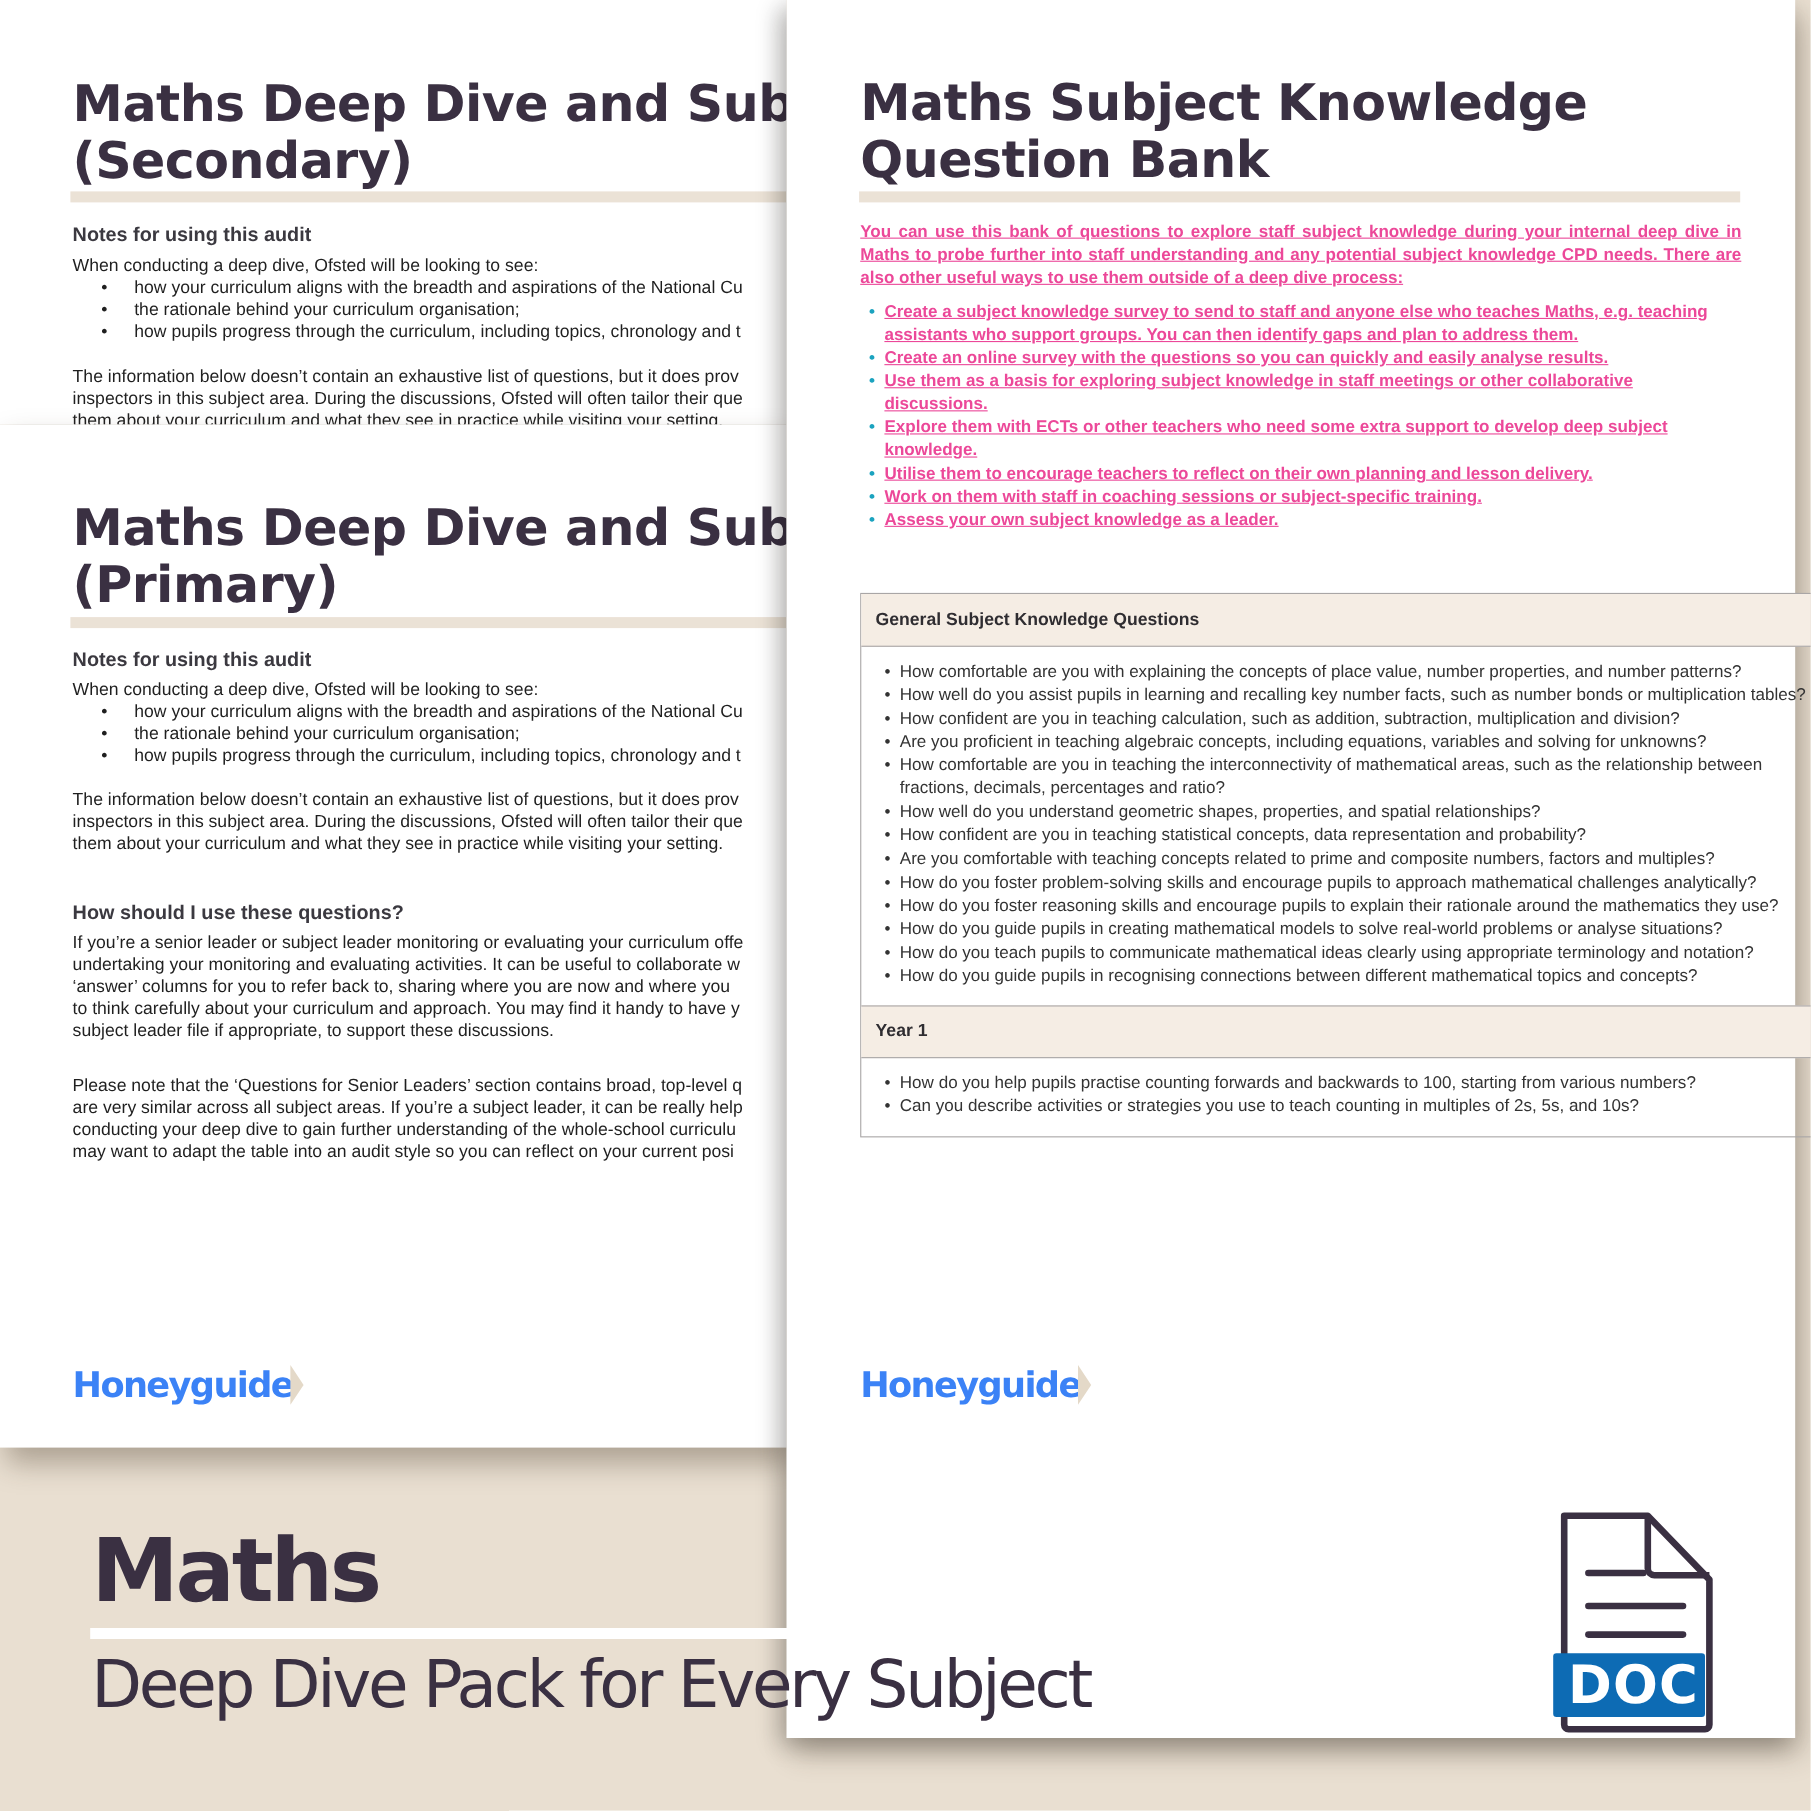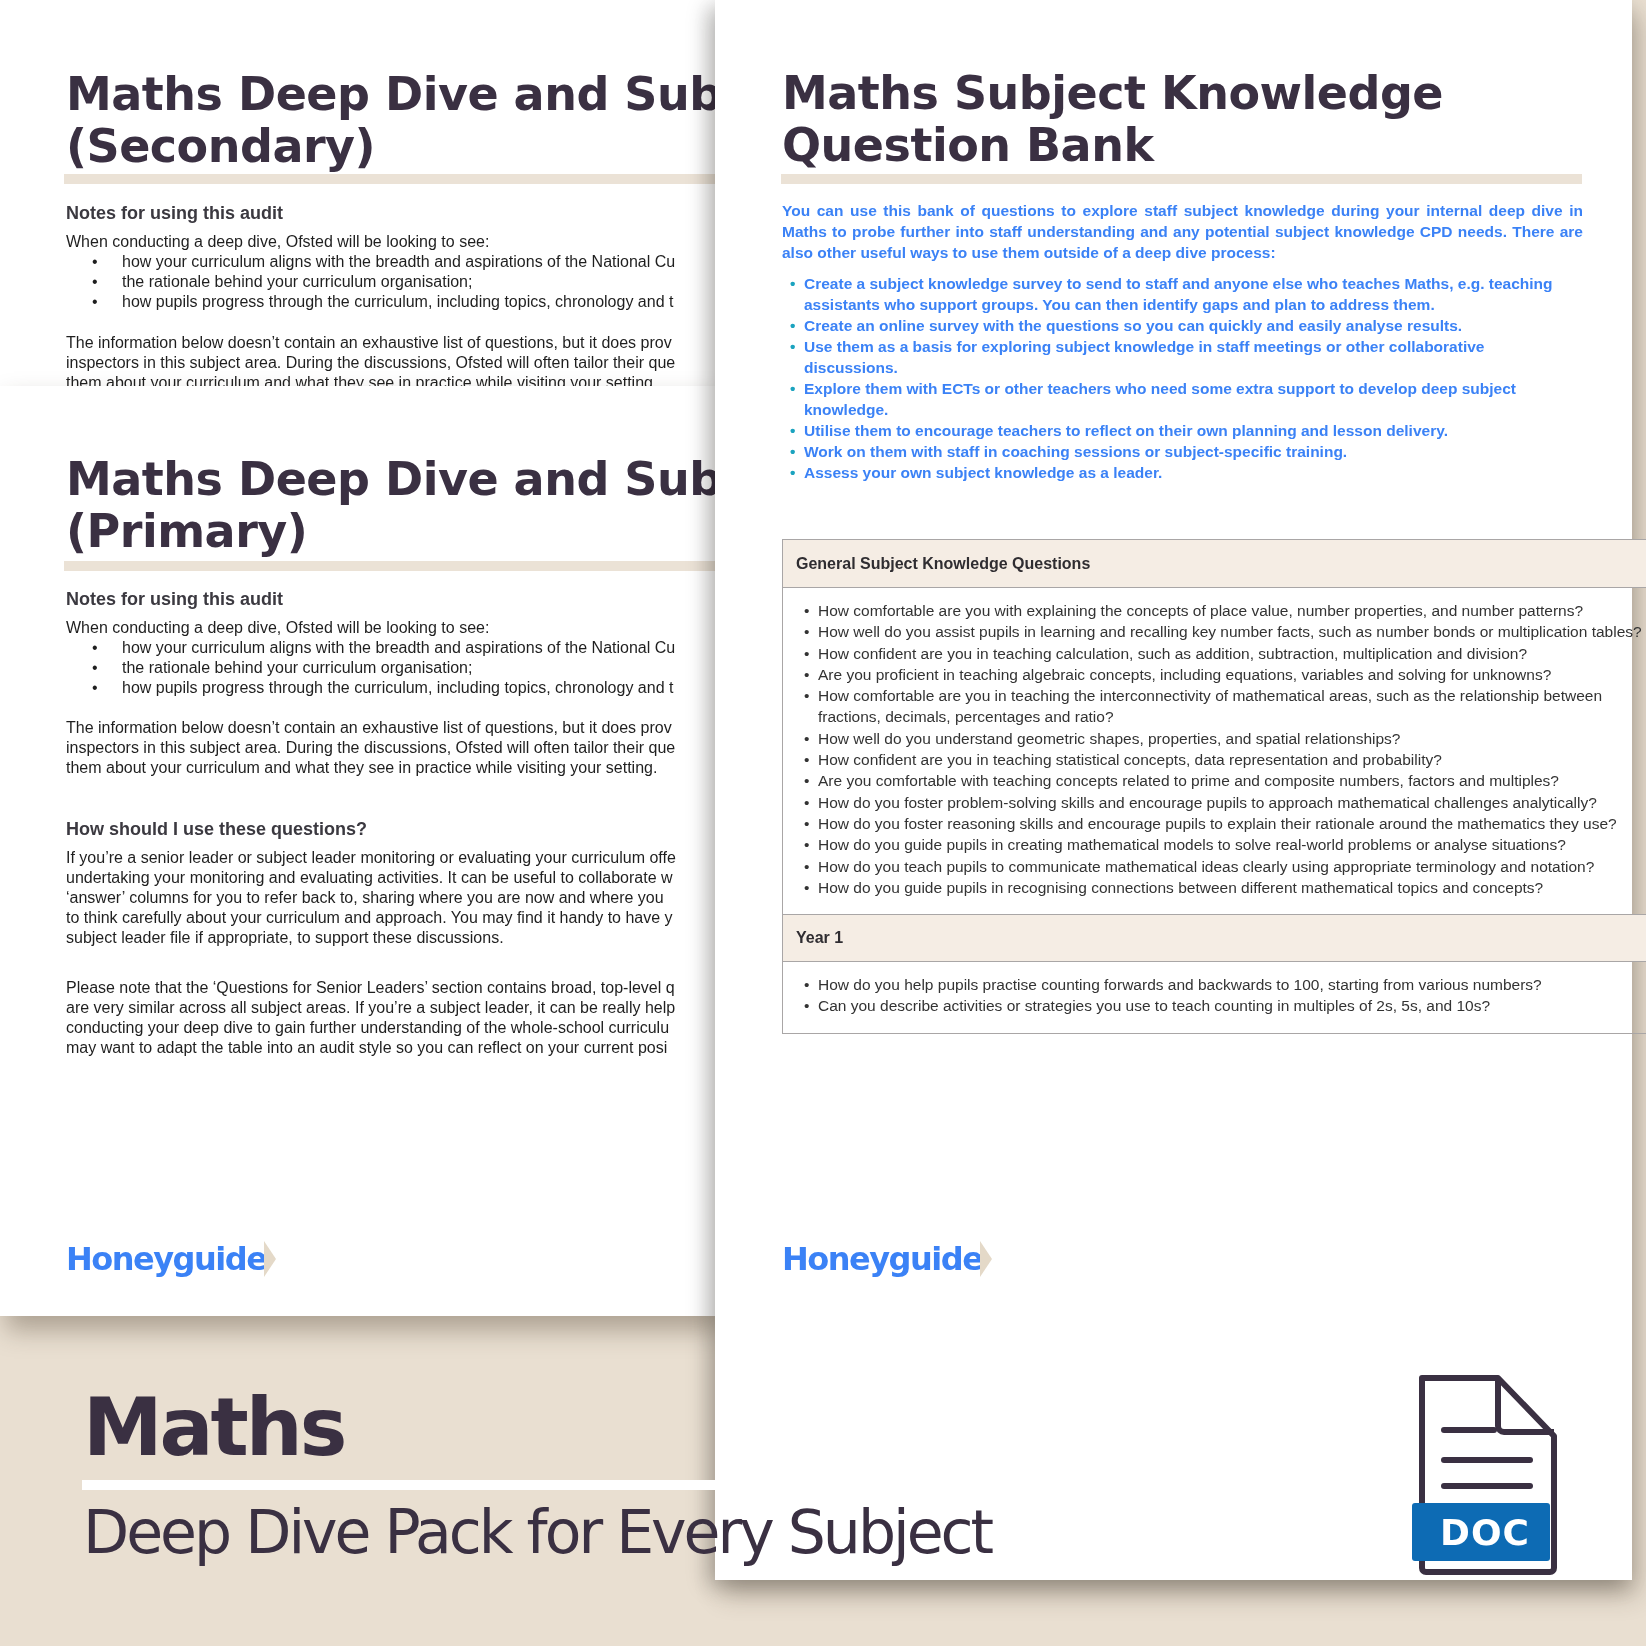--- a/index.html
+++ b/index.html
@@ -53,21 +53,21 @@
     border-top: 18px solid transparent;
     border-bottom: 18px solid transparent;
     border-left: 12px solid #e4d9c8;
     margin-left: -2px;
   }
   .logo .underbar {
     position: absolute; left: 0; right: 10px; bottom: -2px; height: 6px; background: #e4d9c8; z-index: -1;
   }
 
   
-  .teal { color: #3b82f6; font-weight: bold; }
+  .teal { color: #ec4899; font-weight: bold; text-decoration: underline; }
   .intro { font-size: 15.5px; line-height: 21px; text-align: justify; }
   .teal-list { list-style: none; margin-top: 9px; }
   .teal-list li { position: relative; padding-left: 22px; font-size: 15.5px; line-height: 21px; }
   .teal-list li::before { content: "•"; position: absolute; left: 8px; color: #1ba3bf; }
 
   .qtable { position: absolute; left: 782px; top: 539px; width: 876px; border: 1.5px solid #a9a6a6; }
   .qhead { background: #f5ede4; height: 48px; display: flex; align-items: center; padding-left: 13px; font-weight: bold; font-size: 16px; color: #2f2d31; border-bottom: 1.5px solid #a9a6a6; }
   .qbody { padding: 12px 12px 16px 12px; }
   .qbody ul { list-style: none; }
   .qbody li { position: relative; padding-left: 23px; font-size: 15.5px; line-height: 21.3px; color: #333; }
@@ -206,14 +206,14 @@
 
 <div class="doc-icon">
   <svg width="160" height="210" viewBox="0 0 160 210">
     <path d="M12 8 H88 L144 66 V198 a4 4 0 0 1 -4 4 H16 a4 4 0 0 1 -4 -4 Z" fill="none" stroke="#3a3042" stroke-width="6" stroke-linejoin="round"></path>
     <path d="M88 8 V56 a6 6 0 0 0 6 6 H144" fill="none" stroke="#3a3042" stroke-width="6" stroke-linejoin="round"></path>
     <line x1="34" y1="60" x2="84" y2="60" stroke="#3a3042" stroke-width="6" stroke-linecap="round"></line>
     <line x1="34" y1="90" x2="120" y2="90" stroke="#3a3042" stroke-width="6" stroke-linecap="round"></line>
     <line x1="34" y1="116" x2="120" y2="116" stroke="#3a3042" stroke-width="6" stroke-linecap="round"></line>
     <rect x="2" y="133" width="138" height="58" rx="3" fill="#0d6bb4"></rect>
   </svg>
-  <div style="position:absolute;left:2px;top:133px;width:146px;height:58px;display:flex;align-items:center;justify-content:center;color:#fff;font-family:'DejaVu Sans',sans-serif;font-weight:bold;font-size:36px;letter-spacing:1px;">DOC</div>
+  <div style="position:absolute;left:2px;top:133px;width:146px;height:58px;display:flex;align-items:center;justify-content:center;color:#fff;font-family:'DejaVu Sans',sans-serif;font-weight:bold;font-size:48px;letter-spacing:1px;">DOC</div>
 </div>
 
 </body></html>

